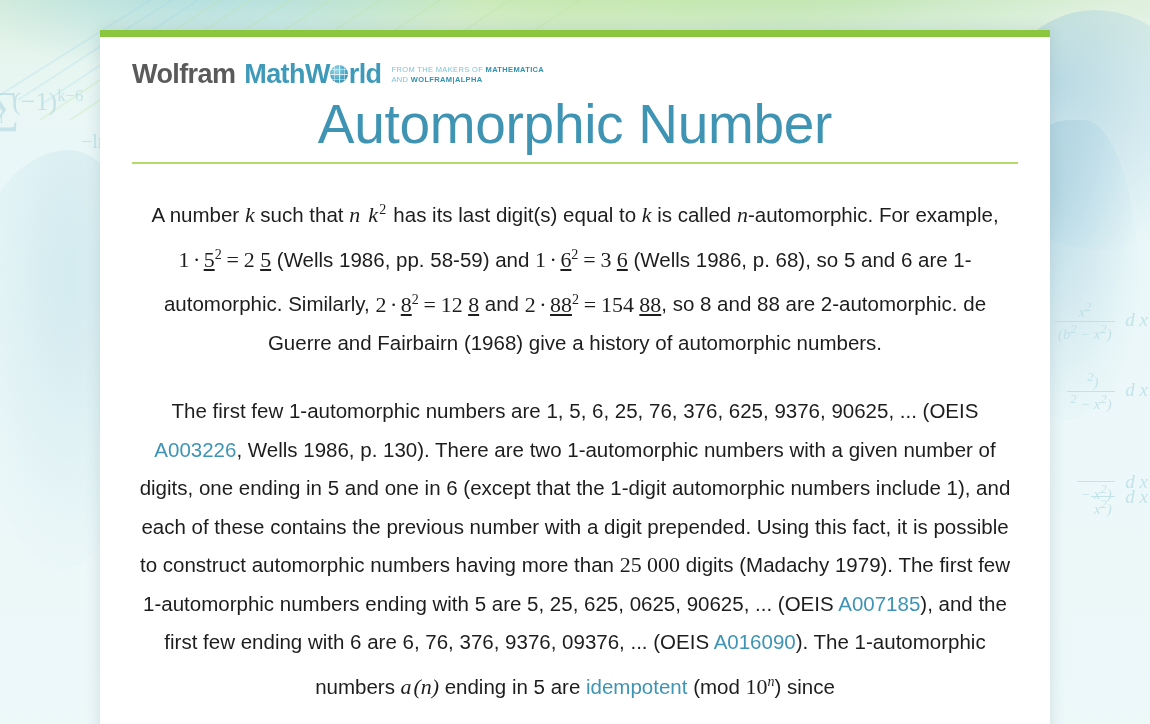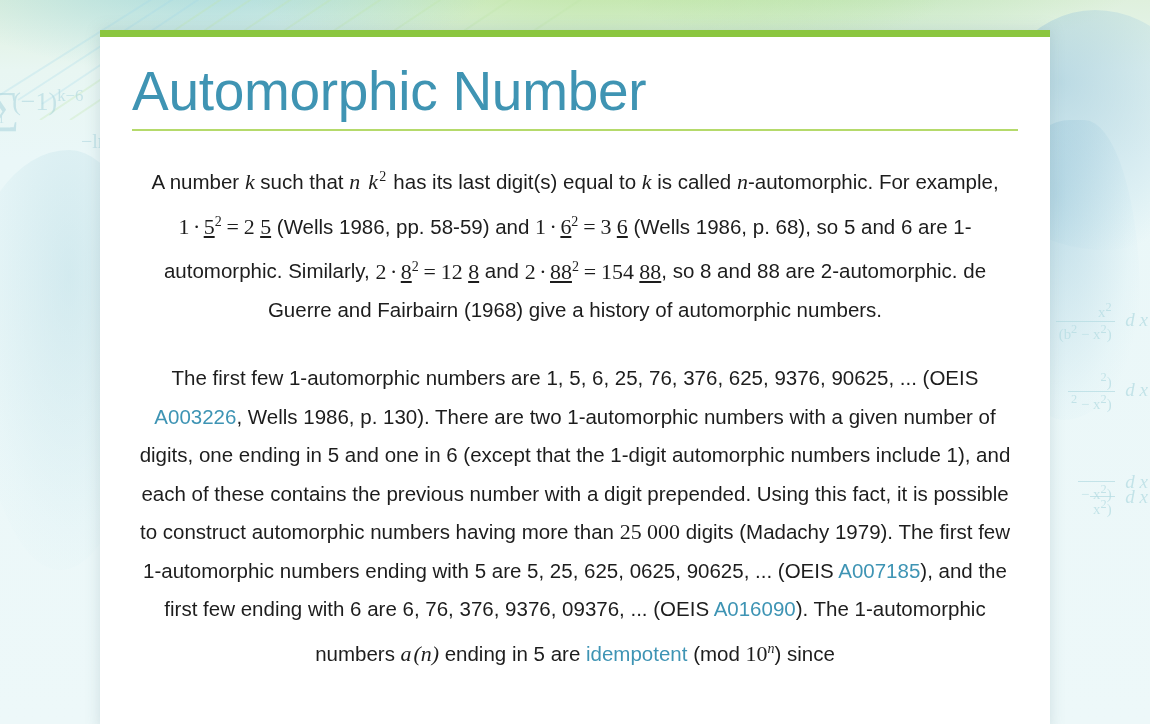--- a/index.html
+++ b/index.html
@@ -62,21 +62,21 @@
     left: 57px; top: 130px; font-size: 20px; margin-left: 24px;
   }
   .bg-math sup { font-size: .65em; }
   .bg-math .big { font-size: 44px; vertical-align: -12px; line-height: 0; }
   .bg-int {
     position: absolute; right: 2px;
     font-family: "Liberation Serif", serif;
     color: #b6dde3; opacity: .75;
     font-size: 19px; white-space: nowrap;
   }
-  .frac { display: inline-block; text-align: right; vertical-align: middle; }
+  .frac { display: inline-block; text-align: center; vertical-align: middle; font-style: italic; }
   .frac .num { display:block; border-bottom: 1px solid #b6dde3; padding: 0 3px; font-size: .78em; }
   .frac .den { display:block; padding: 0 3px; font-size: .78em; }
 
   
   #card {
     position: absolute;
     left: 100px; top: 30px;
     width: 950px;
     min-height: 700px;
     background: #ffffff;
@@ -127,20 +127,21 @@
   }
   .tagline b { color: #2f91b0; font-weight: bold; }
 
   
   h1#page-title {
     margin: 6px 0 0 0;
     font-size: 55px; font-weight: normal;
     color: #3f94b3;
     letter-spacing: -.3px;
     line-height: 1.12;
+    text-align: center;
   }
   #title-rule {
     margin-top: 6px;
     height: 2px; background: #b5da6b;
   }
 
   
   .body-copy {
     margin-top: 26px;
     font-size: 20.5px;
@@ -216,20 +217,32 @@
   </div>
   <div class="bg-int" style="top:479px;">
     <span class="frac"><span class="num">&nbsp;</span><span class="den">x<sup>2</sup>)</span></span>
     <i style="margin-left:6px;">d x</i>
   </div>
 </div>
 
 <div id="card">
   <div id="card-inner">
 
+    <div class="logo-row">
+      <span class="logo-wolfram">Wolfram</span>
+      <span class="logo-math">
+        <span>MathW</span>
+          <span class="globe-o"></span>
+          <span>rld</span>
+      </span>
+      <span class="tagline">
+        <span><span>From the makers of </span><b>Mathematica</b></span><br>
+        <span><span>and </span><b>Wolfram|Alpha</b></span>
+      </span>
+    </div>
 
     <h1 id="page-title">Automorphic Number</h1>
     <div id="title-rule"></div>
 
     <div class="body-copy">
 
       <p><span>A number </span><span class="mi">k</span><span> such that </span><span class="mi thin"><span>n k</span><sup>2</sup></span><span> has its last digit(s) equal to </span><span class="mi">k</span><span> is called </span><span class="mi">n</span><span>-automorphic. For example, </span><span class="m"><span>1</span><span class="op">·</span><span class="u">5</span><sup>2</sup><span class="eq">=</span><span>2</span> <span class="u">5</span></span><span> (Wells 1986, pp. 58-59) and </span><span class="m"><span>1</span><span class="op">·</span><span class="u">6</span><sup>2</sup><span class="eq">=</span><span>3</span> <span class="u">6</span></span><span> (Wells 1986, p. 68), so 5 and 6 are 1-automorphic. Similarly, </span><span class="m"><span>2</span><span class="op">·</span><span class="u">8</span><sup>2</sup><span class="eq">=</span><span>12</span> <span class="u">8</span></span><span> and </span><span class="m"><span>2</span><span class="op">·</span><span class="u">88</span><sup>2</sup><span class="eq">=</span><span>154</span> <span class="u">88</span></span><span>, so 8 and 88 are 2-automorphic. de Guerre and Fairbairn (1968) give a history of automorphic numbers.</span></p>
 
       <p><span>The first few 1-automorphic numbers are 1, 5, 6, 25, 76, 376, 625, 9376, 90625, ... (OEIS </span><a class="mw-link" href="#">A003226</a><span>, Wells 1986, p. 130). There are two 1-automorphic numbers with a given number of digits, one ending in 5 and one in 6 (except that the 1-digit automorphic numbers include 1), and each of these contains the previous number with a digit prepended. Using this fact, it is possible to construct automorphic numbers having more than </span><span class="m">25 000</span><span> digits (Madachy 1979). The first few 1-automorphic numbers ending with 5 are 5, 25, 625, 0625, 90625, ... (OEIS </span><a class="mw-link" href="#">A007185</a><span>), and the first few ending with 6 are 6, 76, 376, 9376, 09376, ... (OEIS </span><a class="mw-link" href="#">A016090</a><span>). The 1-automorphic numbers </span><span class="mi">a</span><span class="m"> </span><span class="mi">(n)</span><span> ending in 5 are </span><a class="mw-link" href="#">idempotent</a><span> (mod </span><span class="m"><span>10</span><sup style="font-style:italic">n</sup></span><span>) since</span></p>
 

